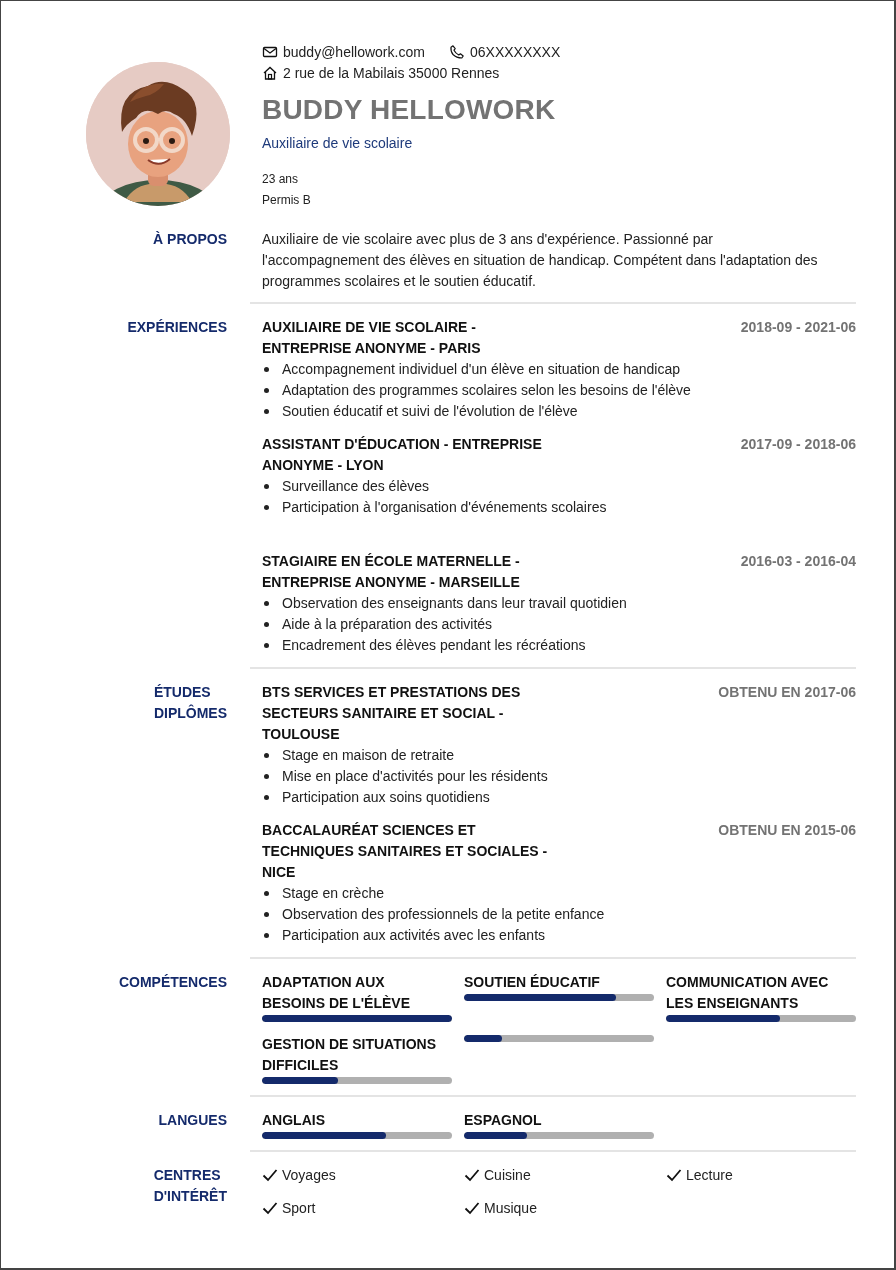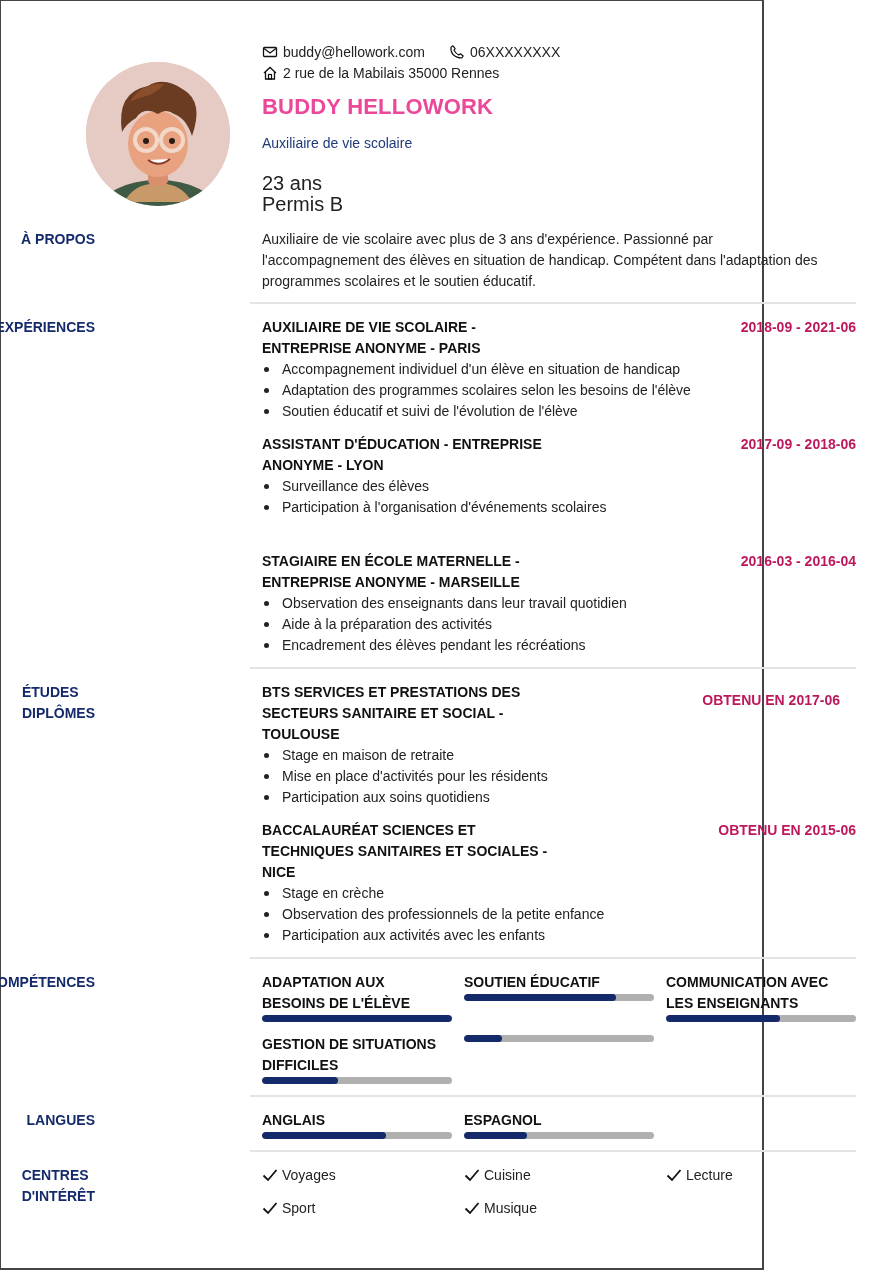--- a/index.html
+++ b/index.html
@@ -4,43 +4,43 @@
 <style>
   * { box-sizing: border-box; margin: 0; padding: 0; }
   html, body { width: 896px; height: 1270px; background: #ffffff; }
   body {
     font-family: "Liberation Sans", "DejaVu Sans", sans-serif;
     color: #1f1f1f;
     position: relative;
     overflow: hidden;
   }
   .page {
-    position: absolute; left: 0; top: 0; width: 764px; height: 1270px;
+    position: absolute; left: 0; top: 0; width: 896px; height: 1270px;
     border: 1px solid #444; border-right-width: 2px; border-bottom-width: 2px;
     background: #fff;
   }
   .abs { position: absolute; }
   .photo {
     left: 85px; top: 61px; width: 144px; height: 144px; border-radius: 50%;
     overflow: hidden; background: #e8cfc8;
   }
   .contact-line { font-size: 14px; color: #222; display: flex; align-items: center; white-space: nowrap; }
   .contact-line svg { width: 16px; height: 16px; margin-right: 5px; }
-  .name { font-size: 22px; font-weight: bold; color: #ec4899; letter-spacing: 0.2px; text-align: center; }
+  .name { font-size: 28px; font-weight: bold; color: #737373; letter-spacing: 0.2px; text-align: center; }
   .jobtitle { font-size: 14px; color: #1e3a7b; }
-  .info { font-size: 20px; color: #222; }
+  .info { font-size: 12px; color: #222; }
   .section-label {
     position: absolute; right: 667px; text-align: left;
     font-size: 14px; font-weight: bold; color: #142a6b; line-height: 21px;
     text-transform: uppercase;
   }
   .text { font-size: 14px; line-height: 21px; color: #222; }
   .divider { position: absolute; left: 249px; width: 606px; height: 2px; background: #e4e4e4; }
   .entry-title { font-size: 14px; font-weight: bold; line-height: 21px; color: #111; text-transform: uppercase; }
-  .entry-date { font-size: 14px; font-weight: bold; line-height: 21px; color: #be185d; text-align: right; white-space: nowrap; }
+  .entry-date { font-size: 14px; font-weight: bold; line-height: 21px; color: #737373; text-align: right; white-space: nowrap; }
   ul.bullets { list-style: none; }
   ul.bullets li { font-size: 14px; line-height: 21px; color: #222; position: relative; padding-left: 20px; }
   ul.bullets li::before {
     content: ""; position: absolute; left: 2px; top: 8px; width: 5px; height: 5px;
     border-radius: 50%; background: #222;
   }
   .skill { position: absolute; width: 190px; }
   .skill-name { font-size: 14px; font-weight: bold; line-height: 21px; color: #111; text-transform: uppercase; }
   .bar { height: 7px; border-radius: 4px; background: #b0b0b0; overflow: hidden; margin-top: 1px; }
   .bar-fill { height: 100%; background: #142a6b; border-radius: 4px; }
@@ -150,21 +150,21 @@
     <div>ÉTUDES</div>
     <div>DIPLÔMES</div>
   </div>
 
   <div class="abs" style="left:261px; top:681px; width:594px;">
     <div class="entry-title">
       <div>BTS SERVICES ET PRESTATIONS DES</div>
       <div>SECTEURS SANITAIRE ET SOCIAL -</div>
       <div>TOULOUSE</div>
     </div>
-    <div class="entry-date abs" style="right:16px; top:0;margin-top:8px;">OBTENU EN 2017-06</div>
+    <div class="entry-date abs" style="right:0; top:0;">OBTENU EN 2017-06</div>
     <ul class="bullets">
       <li>Stage en maison de retraite</li>
       <li>Mise en place d'activités pour les résidents</li>
       <li>Participation aux soins quotidiens</li>
     </ul>
   </div>
 
   <div class="abs" style="left:261px; top:819px; width:594px;">
     <div class="entry-title">
       <div>BACCALAURÉAT SCIENCES ET</div>

